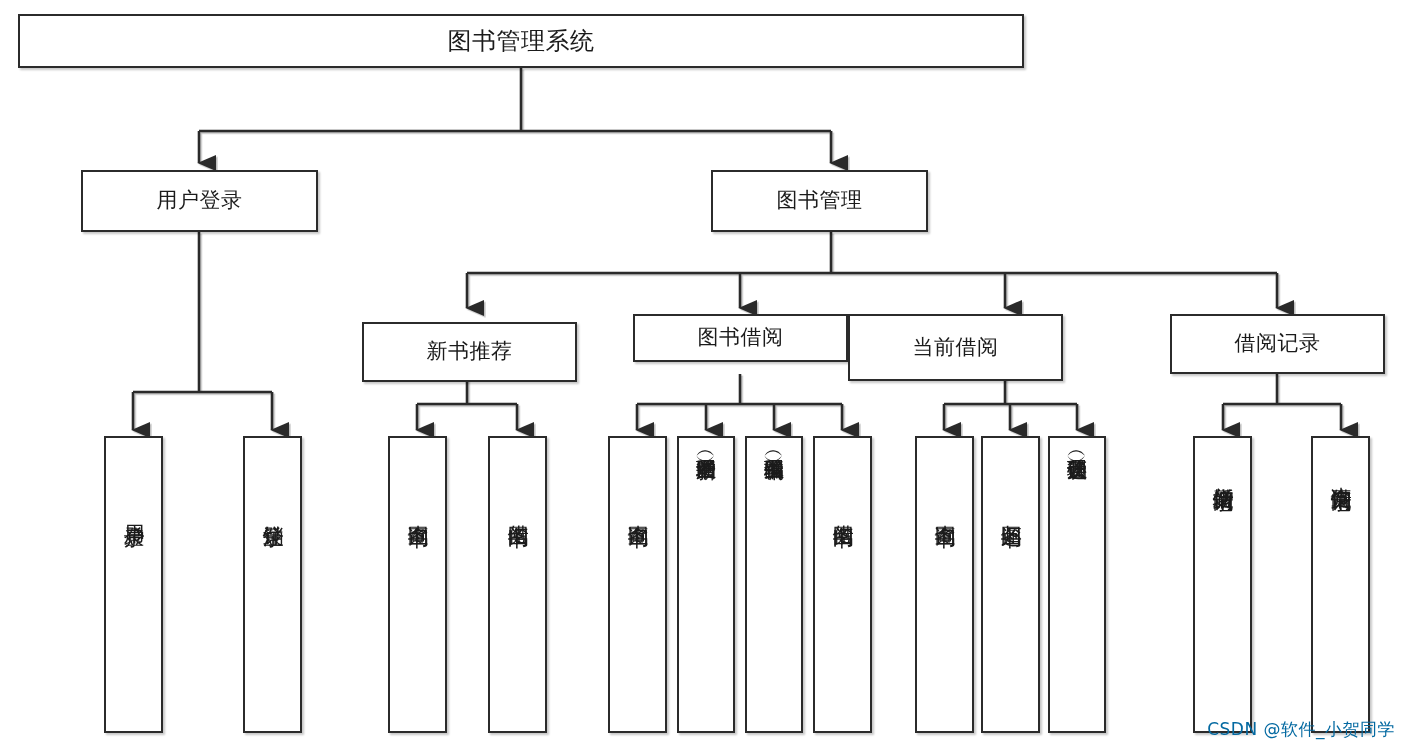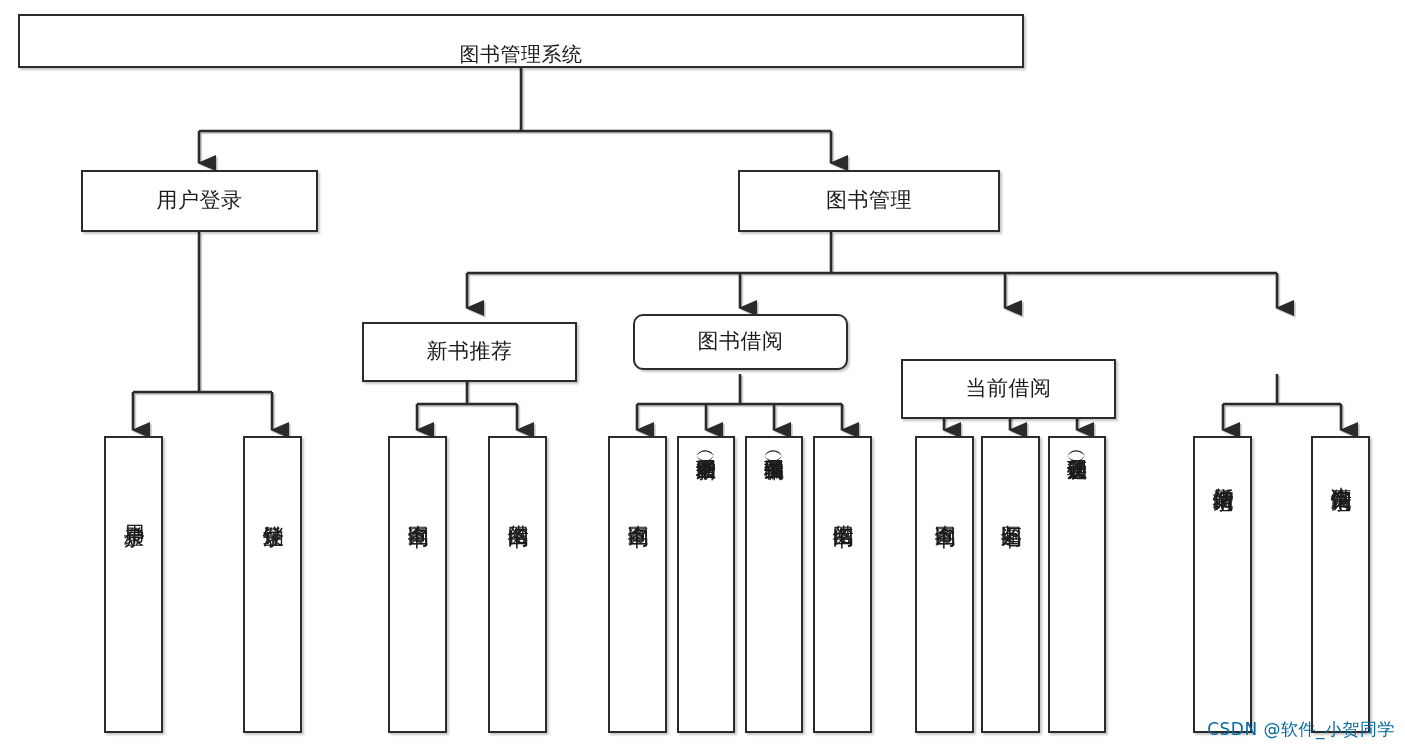--- a/index.html
+++ b/index.html
@@ -37,22 +37,21 @@
     justify-content: center;
     color: #1b1b1b;
   }
   .node-h {
     font-size: 21px;
     letter-spacing: 0.5px;
     line-height: 1.2;
     white-space: nowrap;
   }
   .node-root {
-    font-size: 20px;
-    align-items: flex-end;
+    font-size: 24px;
   }
   .node-v {
     align-items: flex-start;
     justify-content: center;
     padding-top: 6px;
   }
   .node-v .vlabel {
     writing-mode: vertical-rl;
     text-orientation: upright;
     font-size: 21px;
@@ -137,36 +136,39 @@
   </svg>
 
   <div class="node node-h node-root" style="left:18px; top:14px; width:1006px; height:54px;">
     <span>图书管理系统</span>
   </div>
 
   <div class="node node-h" style="left:81px; top:170px; width:237px; height:62px;">
     <span>用户登录</span>
   </div>
 
-  <div class="node node-h" style="left:738px; top:170px; width:262px; height:62px;">
+  <div class="node node-h" style="left:711px; top:170px; width:217px; height:62px;">
     <span>图书管理</span>
   </div>
 
   <div class="node node-h" style="left:362px; top:322px; width:215px; height:60px;">
     <span>新书推荐</span>
   </div>
 
-  <div class="node node-h" style="left:633px; top:314px; width:215px; height:56px;border-radius:10px;">
+  <div class="node node-h" style="left:633px; top:314px; width:215px; height:48px;">
     <span>图书借阅</span>
   </div>
 
-  <div class="node node-h" style="left:901px; top:314px; width:215px; height:60px;margin-top:45px;">
+  <div class="node node-h" style="left:848px; top:314px; width:215px; height:67px;">
     <span>当前借阅</span>
   </div>
 
+  <div class="node node-h" style="left:1170px; top:314px; width:215px; height:60px;">
+    <span>借阅记录</span>
+  </div>
 
   <div class="node node-v" style="left:104px; top:436px; width:59px; height:297px; padding-top:70px;">
     <span class="vlabel">用户登录</span>
   </div>
 
   <div class="node node-v" style="left:243px; top:436px; width:59px; height:297px; padding-top:70px;">
     <span class="vlabel">注销登录</span>
   </div>
 
   <div class="node node-v" style="left:388px; top:436px; width:59px; height:297px; padding-top:70px;">

